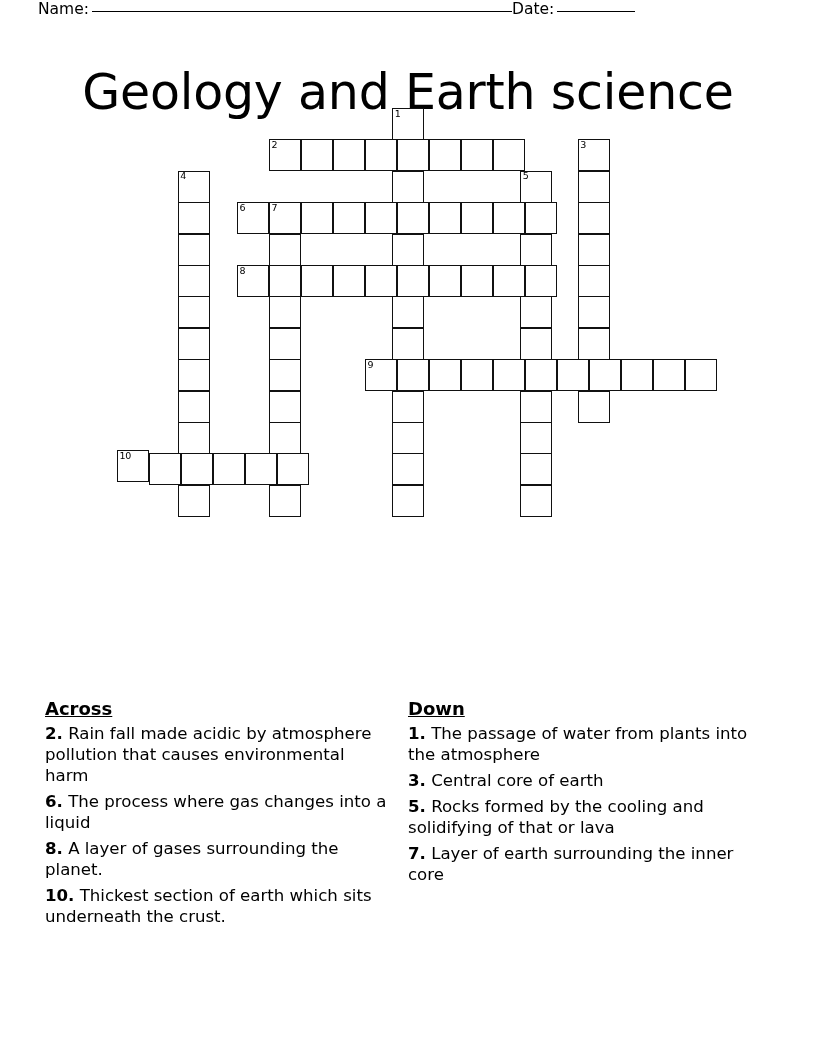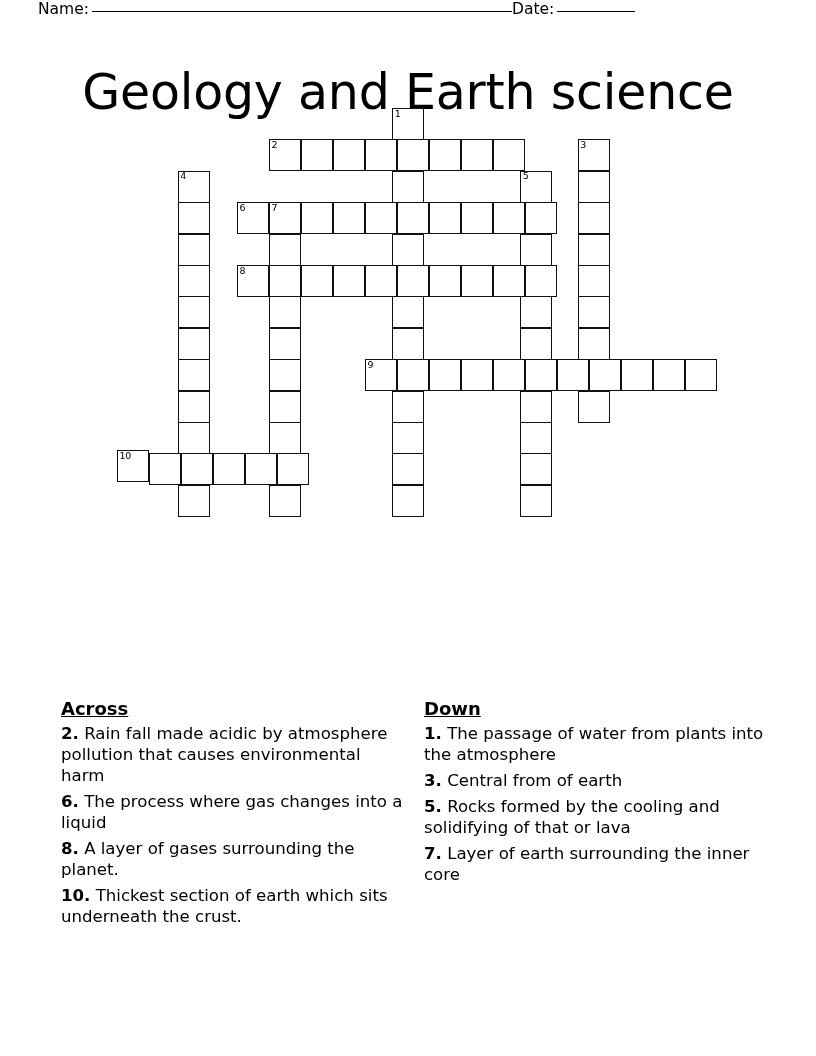--- a/index.html
+++ b/index.html
@@ -80,21 +80,21 @@
     font-size: 9.5px;
     line-height: 10px;
     font-family: "DejaVu Sans", sans-serif;
     color: #000;
     letter-spacing: -0.3px;
   }
 
   
   #clues {
     position: absolute;
-    left: 16px;
+    left: 0;
     top: 698px;
     width: 677px;
     height: 300px;
   }
   .clue-col {
     position: absolute;
     top: 0;
     width: 345px;
   }
   #across-col { left: 45px; }
@@ -265,19 +265,19 @@
         <li class="clue-item"><span class="clue-num">6.</span><span class="clue-text"> The process where gas changes into a liquid</span></li>
         <li class="clue-item"><span class="clue-num">8.</span><span class="clue-text"> A layer of gases surrounding the planet.</span></li>
         <li class="clue-item"><span class="clue-num">10.</span><span class="clue-text"> Thickest section of earth which sits underneath the crust.</span></li>
       </ul>
   </div>
 
   <div class="clue-col" id="down-col">
     <div class="clue-heading">Down</div>
     <ul class="clue-list" id="down-list">
         <li class="clue-item"><span class="clue-num">1.</span><span class="clue-text"> The passage of water from plants into the atmosphere</span></li>
-        <li class="clue-item"><span class="clue-num">3.</span><span class="clue-text"> Central from of earth</span></li>
+        <li class="clue-item"><span class="clue-num">3.</span><span class="clue-text"> Central core of earth</span></li>
         <li class="clue-item"><span class="clue-num">5.</span><span class="clue-text"> Rocks formed by the cooling and solidifying of that or lava</span></li>
         <li class="clue-item"><span class="clue-num">7.</span><span class="clue-text"> Layer of earth surrounding the inner core</span></li>
       </ul>
   </div>
 
 </div>
 
 </body></html>

